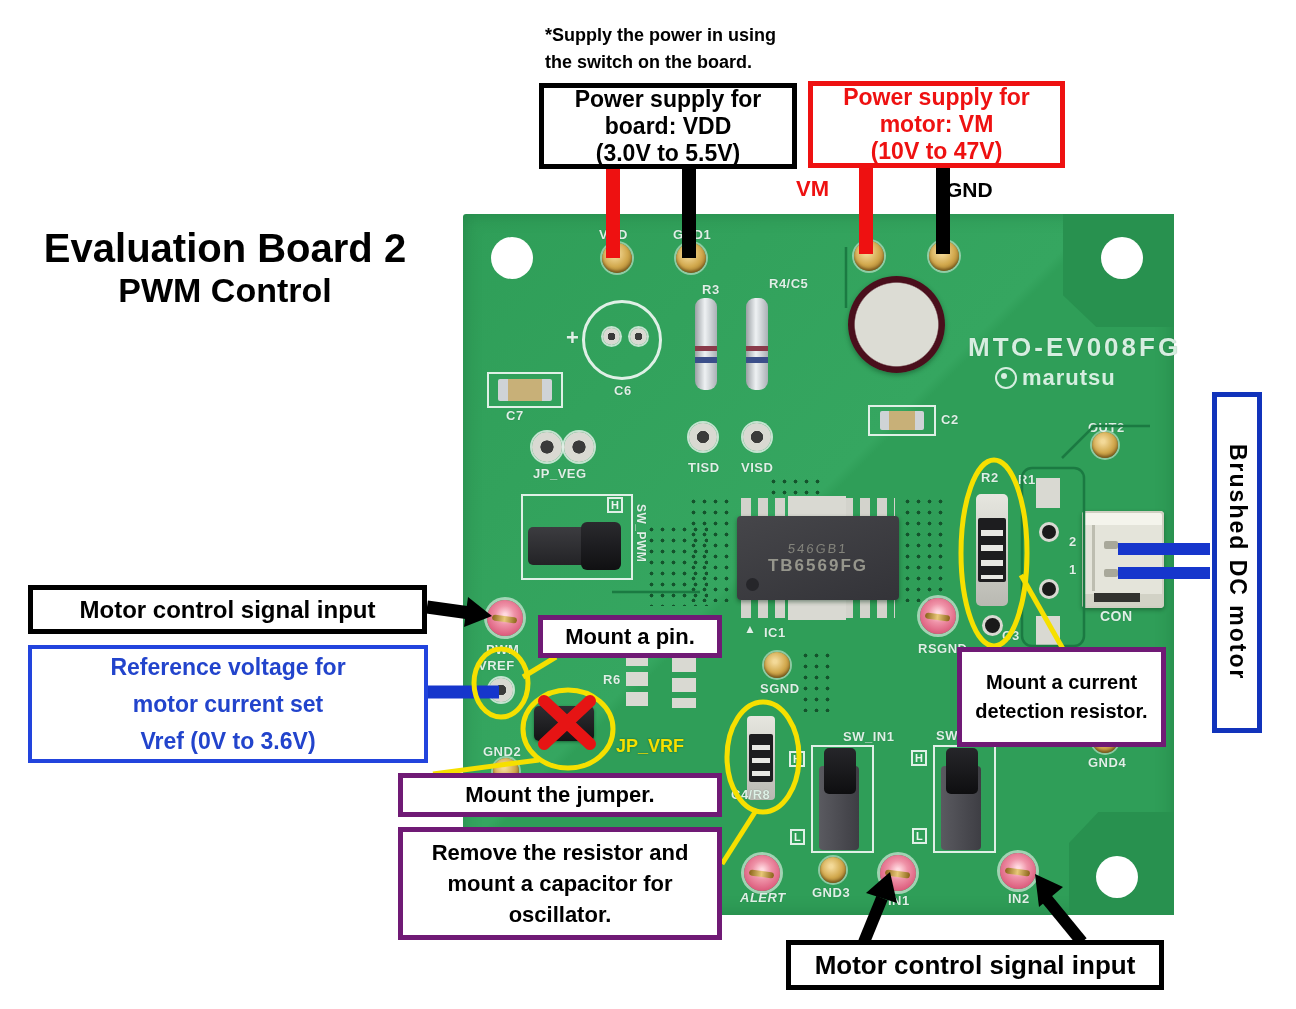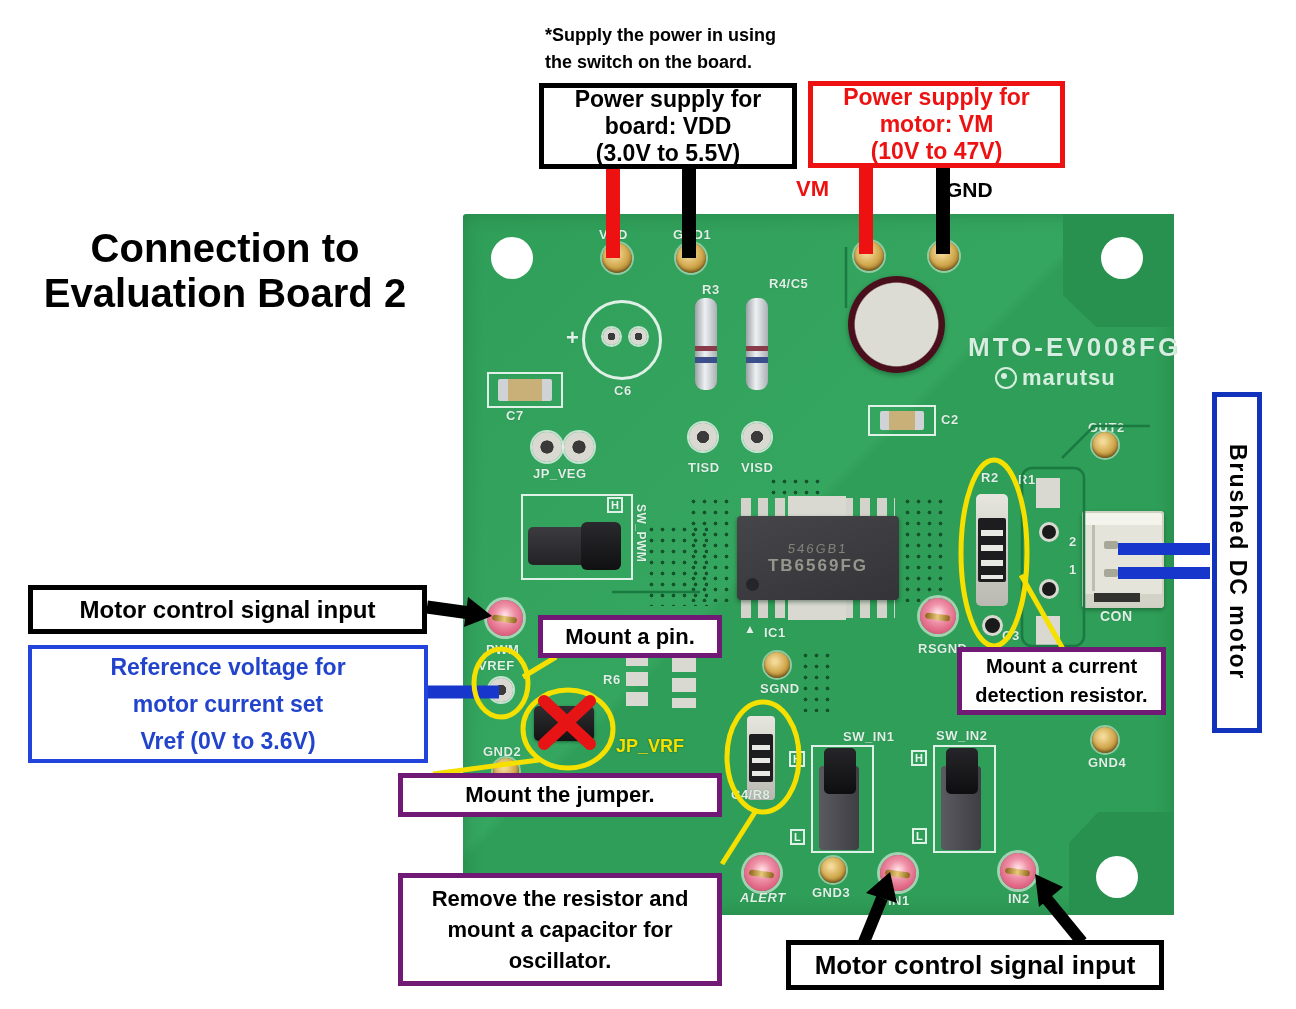--- a/index.html
+++ b/index.html
@@ -261,40 +261,40 @@
 board: VDD
 (3.0V to 5.5V)</div>
 <div class="callout red-box" style="left:808px;top:81px;width:257px;height:87px;font-size:23px;line-height:27px;">Power supply for
 motor: VM
 (10V to 47V)</div>
 
 <span class="plain-label" style="left:796px;top:176px;font-size:22px;color:#ee1111;">VM</span>
 <span class="plain-label" style="left:946px;top:178px;font-size:21px;color:#000;">GND</span>
 
 <div class="plain-label" style="left:5px;top:226px;width:440px;text-align:center;color:#000;">
-  <div style="font-size:40px;line-height:45px;">Connection to</div>
   <div style="font-size:40px;line-height:44px;">Evaluation Board 2</div>
+  <div style="font-size:34px;line-height:40px;">PWM Control</div>
 </div>
 
 <div class="callout black-box" style="left:28px;top:585px;width:399px;height:49px;font-size:24px;">Motor control signal input</div>
 
 <div class="callout blue-box" style="left:28px;top:645px;width:400px;height:118px;font-size:23px;line-height:37px;">Reference voltage for
 motor current set
 Vref (0V to 3.6V)</div>
 
 <div class="callout yellow-box" style="left:538px;top:615px;width:184px;height:43px;font-size:22px;">Mount a pin.</div>
 
 <span class="plain-label" style="left:616px;top:736px;font-size:18px;color:#f6e000;text-shadow:0 0 2px rgba(0,60,25,.6);z-index:6;">JP_VRF</span>
 
 <div class="callout yellow-box" style="left:398px;top:773px;width:324px;height:44px;font-size:22px;">Mount the jumper.</div>
 
-<div class="callout yellow-box" style="left:398px;top:827px;width:324px;height:113px;font-size:22px;line-height:31px;margin-top:46px;">Remove the resistor and
+<div class="callout yellow-box" style="left:398px;top:827px;width:324px;height:113px;font-size:22px;line-height:31px;">Remove the resistor and
 mount a capacitor for
 oscillator.</div>
 
-<div class="callout yellow-box" style="left:957px;top:647px;width:209px;height:68px;font-size:20px;line-height:29px;">Mount a current
+<div class="callout yellow-box" style="left:957px;top:647px;width:209px;height:100px;font-size:20px;line-height:29px;">Mount a current
 detection resistor.</div>
 
 <div class="callout motor-box" style="left:1212px;top:392px;width:50px;height:341px;">
   <span class="vtext" style="font-size:23px;font-weight:bold;">Brushed DC motor</span>
 </div>
 
 <div class="callout black-box" style="left:786px;top:940px;width:378px;height:50px;font-size:26px;">Motor control signal input</div>
 
 </body></html>

